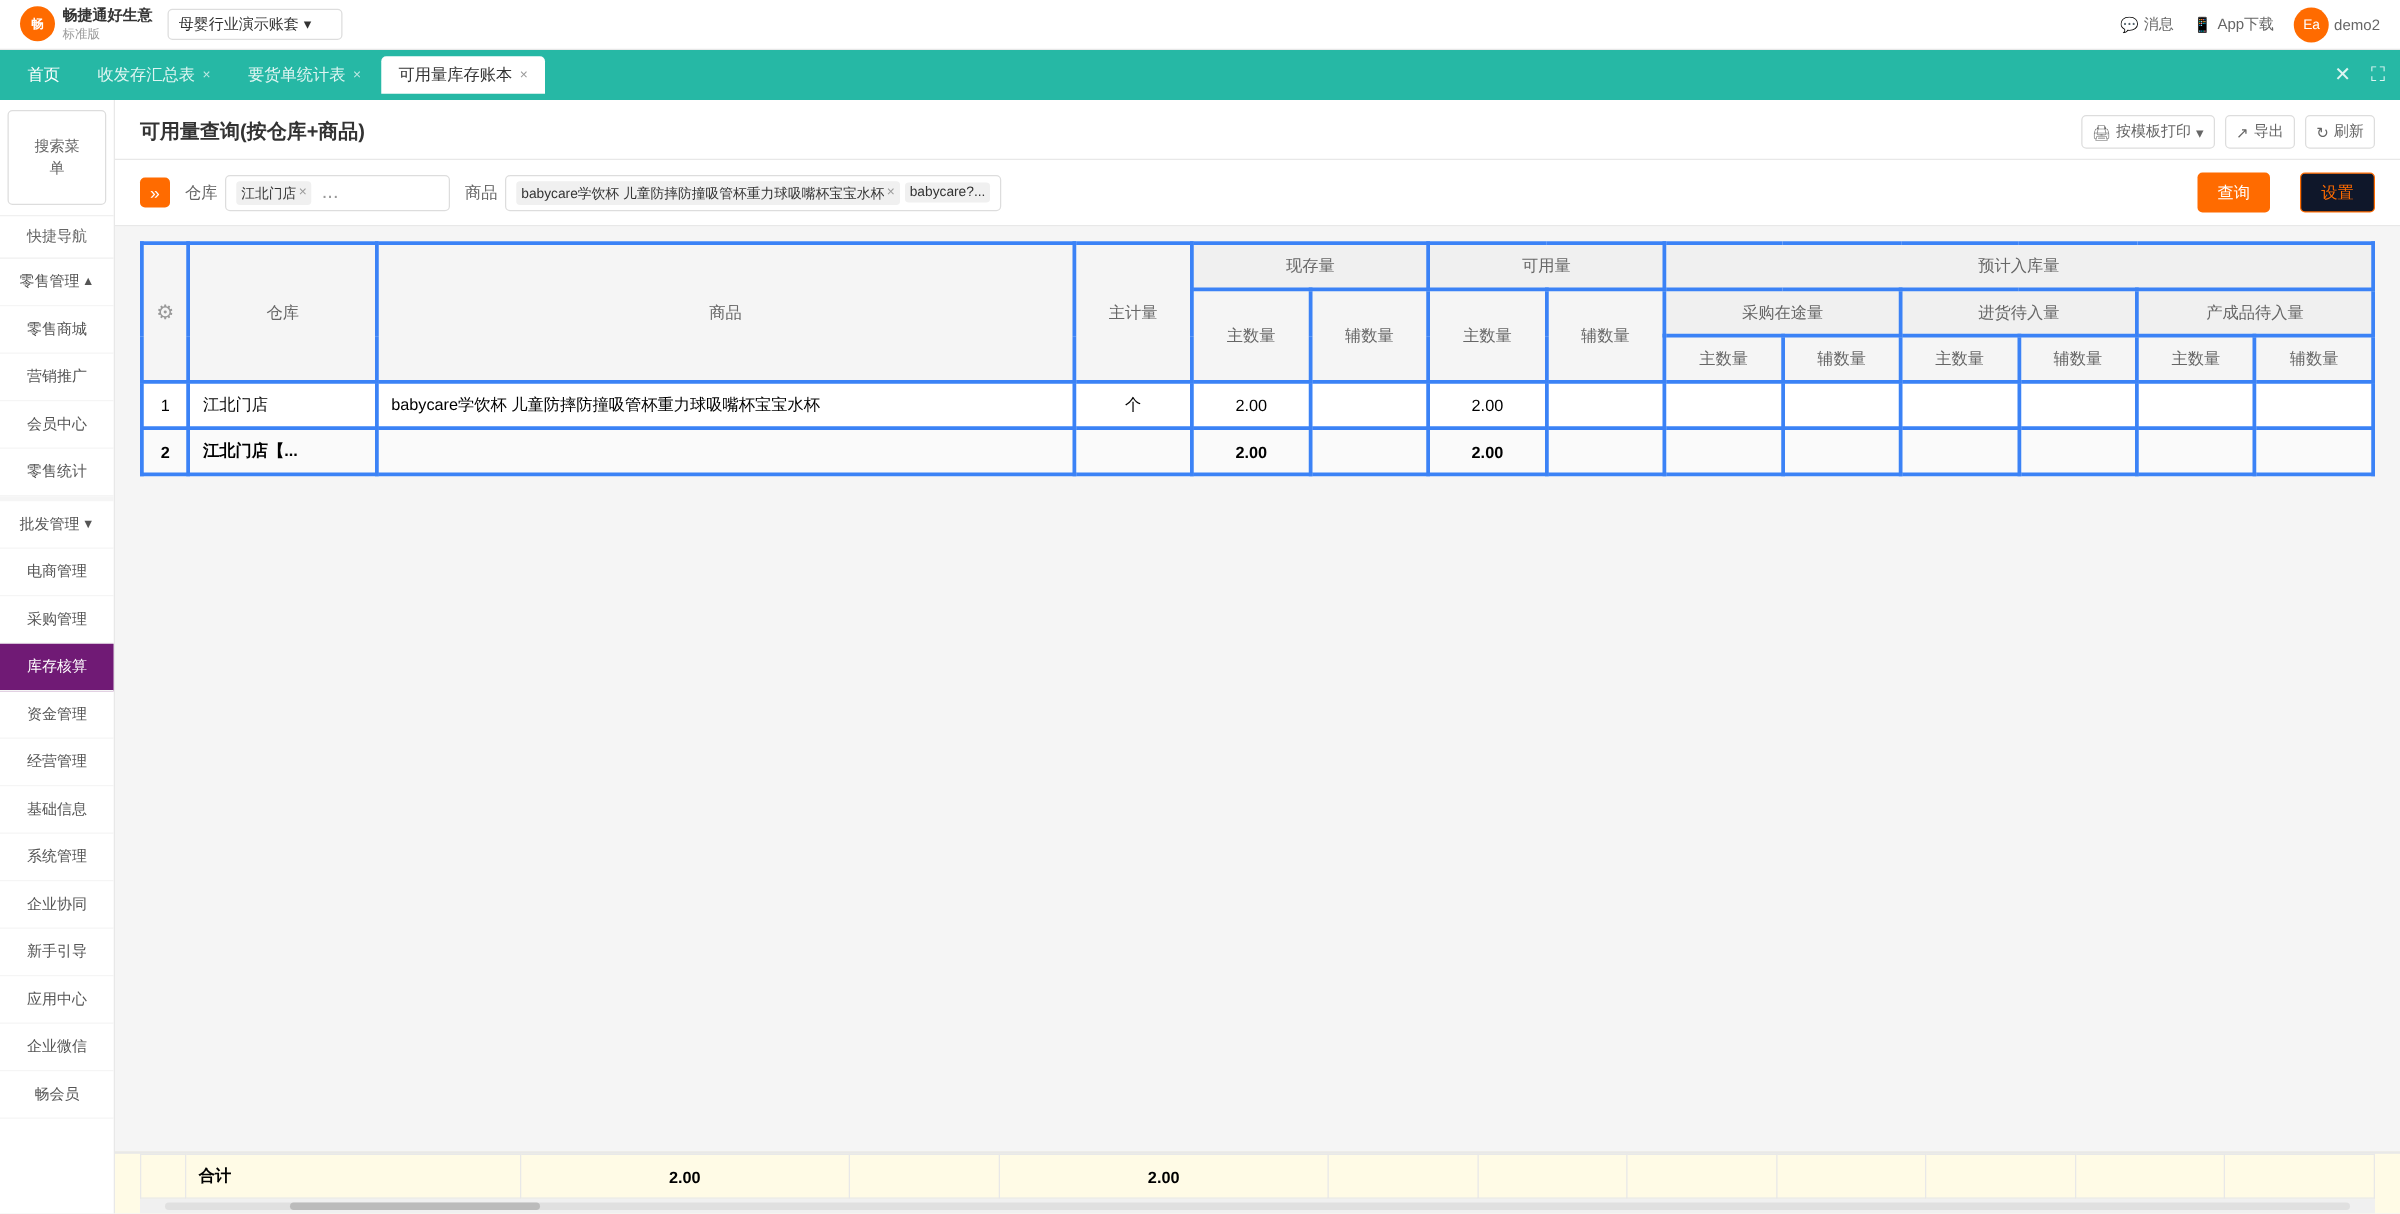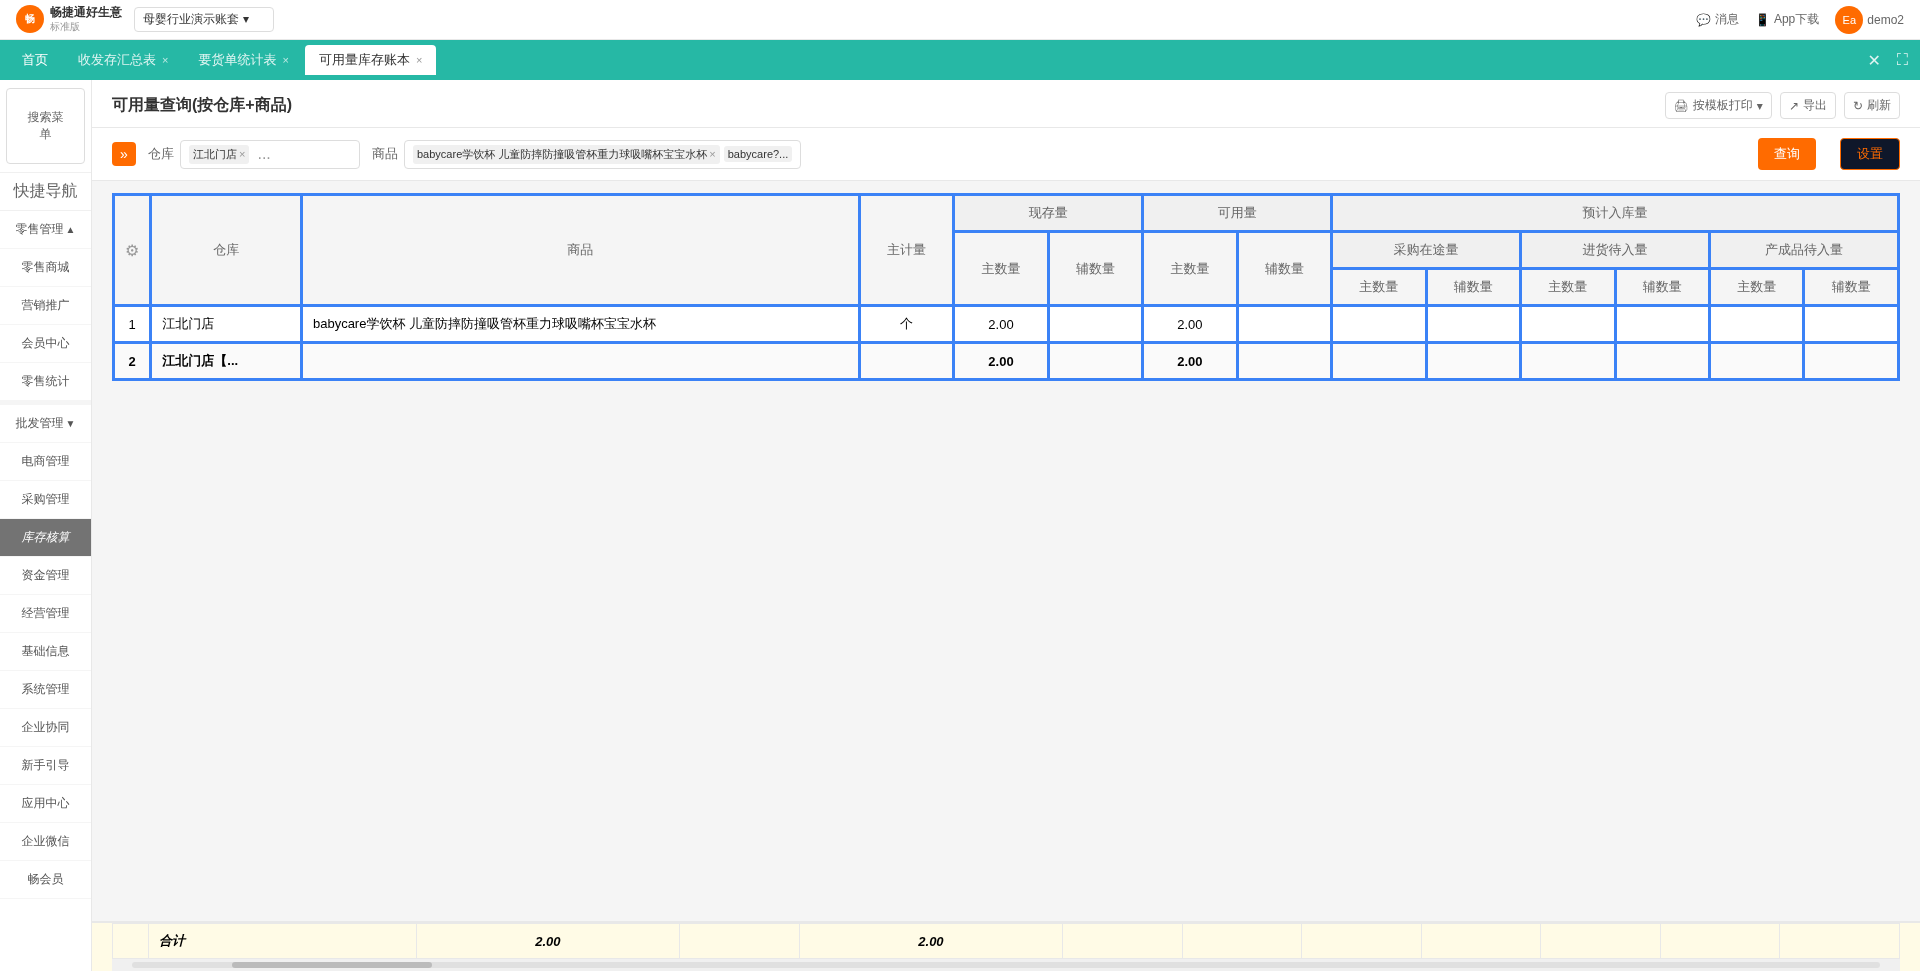--- a/index.html
+++ b/index.html
@@ -27,23 +27,23 @@
     .nav-right { margin-left: auto; display: flex; align-items: center; gap: 8px; }
     .nav-btn { color: rgba(255,255,255,0.85); cursor: pointer; font-size: 16px; padding: 4px; }
 
     
     .main-layout { display: flex; flex: 1; overflow: hidden; }
 
     
     .sidebar { width: 92px; background: #fff; border-right: 1px solid #e8e8e8; display: flex; flex-direction: column; overflow-y: auto; flex-shrink: 0; }
     .sidebar-search { padding: 8px 6px; border-bottom: 1px solid #f0f0f0; }
     .sidebar-search-btn { width: 100%; background: none; border: 1px solid #ddd; border-radius: 4px; padding: 20px; font-size: 12px; color: #666; cursor: pointer; text-align: center; }
-    .sidebar-nav-btn { padding: 8px 6px; border-bottom: 1px solid #f0f0f0; text-align: center; font-size: 16px; color: #666; cursor: pointer; }
+    .sidebar-nav-btn { padding: 8px 6px; border-bottom: 1px solid #f0f0f0; text-align: center; font-size: 12px; color: #666; cursor: pointer; }
     .sidebar-item { padding: 10px 6px; text-align: center; font-size: 12px; color: #555; cursor: pointer; border-bottom: 1px solid #f5f5f5; display: flex; flex-direction: column; align-items: center; gap: 2px; }
-    .sidebar-item.active { background: #737373; color: #fff; font-style: italic; }
+    .sidebar-item.active { background: #701a75; color: #fff; }
     .sidebar-item.has-arrow { display: flex; flex-direction: row; justify-content: center; align-items: center; gap: 2px; }
     .sidebar-item .arrow { font-size: 10px; }
     .sidebar-divider { height: 4px; background: #f5f5f5; }
 
     
     .content { flex: 1; display: flex; flex-direction: column; overflow: hidden; background: #f5f5f5; }
 
     
     .page-header { background: #fff; padding: 12px 20px 8px; border-bottom: 1px solid #e8e8e8; flex-shrink: 0; display: flex; align-items: center; justify-content: space-between; }
     .page-title { font-size: 16px; font-weight: bold; color: #333; }
@@ -321,21 +321,21 @@
             <td></td>
             <td></td>
             <td></td>
             <td></td>
           </tr>
         </tbody>
       </table>
     </div>
 
     <div class="table-footer">
-      <table style="width:100%; border-collapse:collapse; font-size:13px;font-style:italic;">
+      <table style="width:100%; border-collapse:collapse; font-size:13px;">
         <tbody>
             <tr>
           <td style="width:36px; border:1px solid #e8e8e8; padding:8px 10px;"></td>
           <td style="border:1px solid #e8e8e8; padding:8px 10px; font-weight:bold;" colspan="3">合计</td>
           <td style="border:1px solid #e8e8e8; padding:8px 10px; font-weight:bold; text-align:center;">2.00</td>
           <td style="border:1px solid #e8e8e8; padding:8px 10px;"></td>
           <td style="border:1px solid #e8e8e8; padding:8px 10px; font-weight:bold; text-align:center;">2.00</td>
           <td style="border:1px solid #e8e8e8; padding:8px 10px;"></td>
           <td style="border:1px solid #e8e8e8; padding:8px 10px;"></td>
           <td style="border:1px solid #e8e8e8; padding:8px 10px;"></td>

